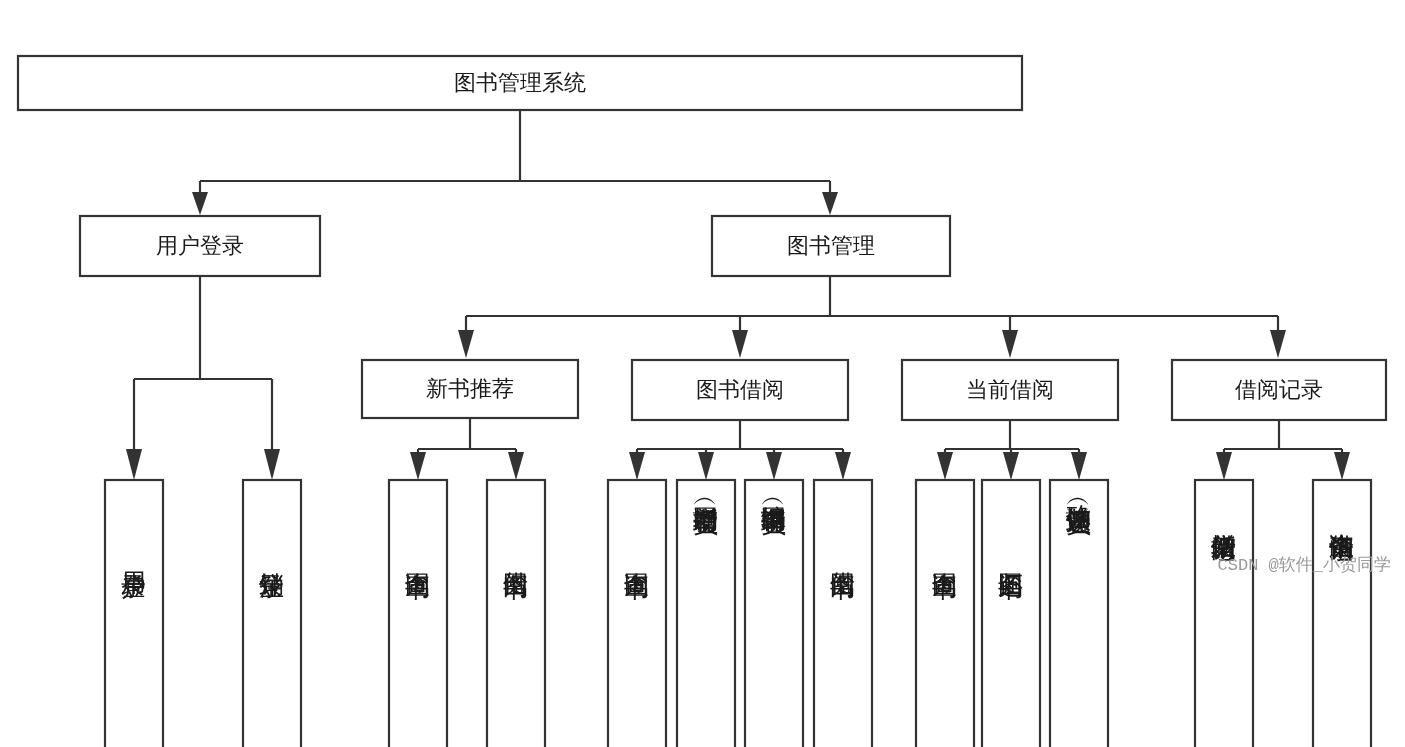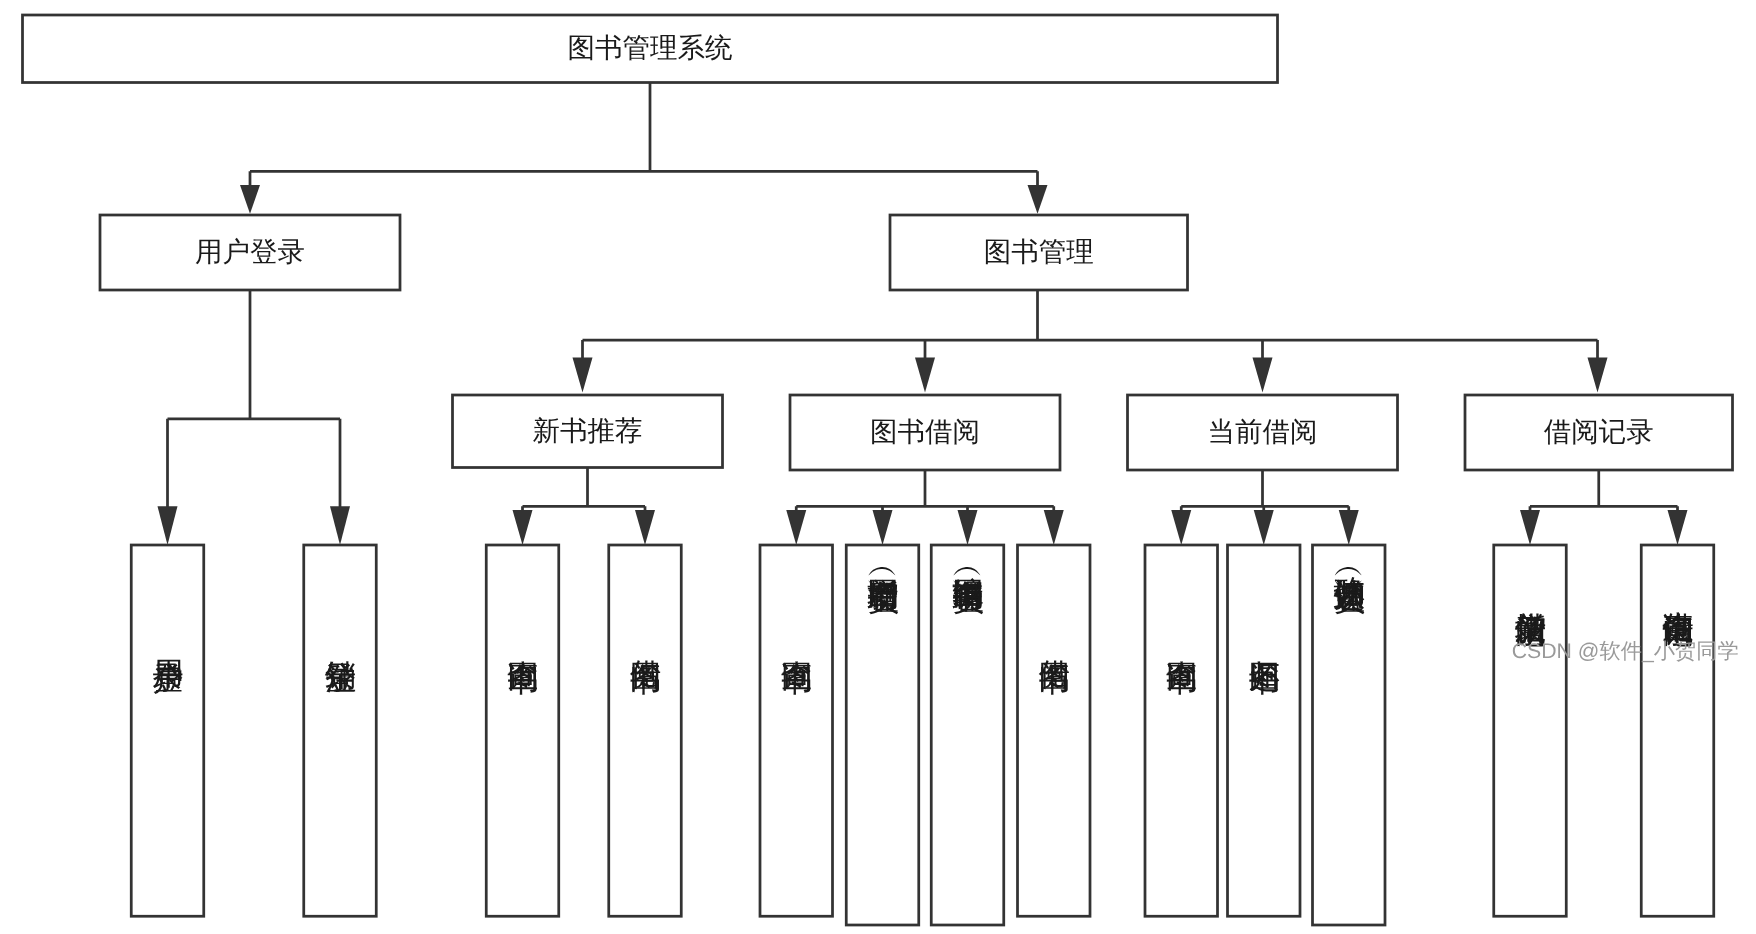--- a/index.html
+++ b/index.html
@@ -11,20 +11,21 @@
     width: 1405px;
     height: 747px;
     font-family: "Liberation Sans", sans-serif;
     overflow: hidden;
   }
   #diagram-root {
     position: relative;
     width: 1405px;
     height: 536px;
     background: #ffffff;
+    margin-top: 44px;
   }
   svg.diagram-canvas {
     position: absolute;
     left: 0;
     top: 0;
     width: 1405px;
     height: 747px;
   }
   .node-box {
     fill: #ffffff;
@@ -53,21 +54,21 @@
     font-size: 25px;
     fill: #1a1a1a;
     text-anchor: middle;
     writing-mode: vertical-rl;
     letter-spacing: 1px;
   }
   .watermark {
     position: absolute;
     right: 14px;
     bottom: 4px;
-    font-family: Liberation Sans, sans-serif;
+    font-family: Liberation Mono, monospace;
     font-size: 17px;
     color: #9a9a9a;
     white-space: nowrap;
     user-select: none;
   }
 </style>
 </head>
 <body>
 
 <div id="diagram-root">

